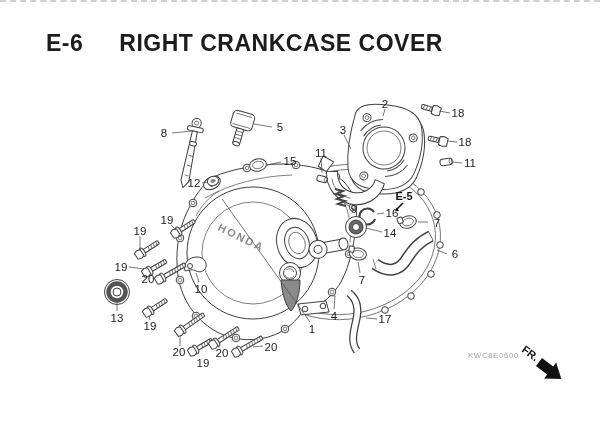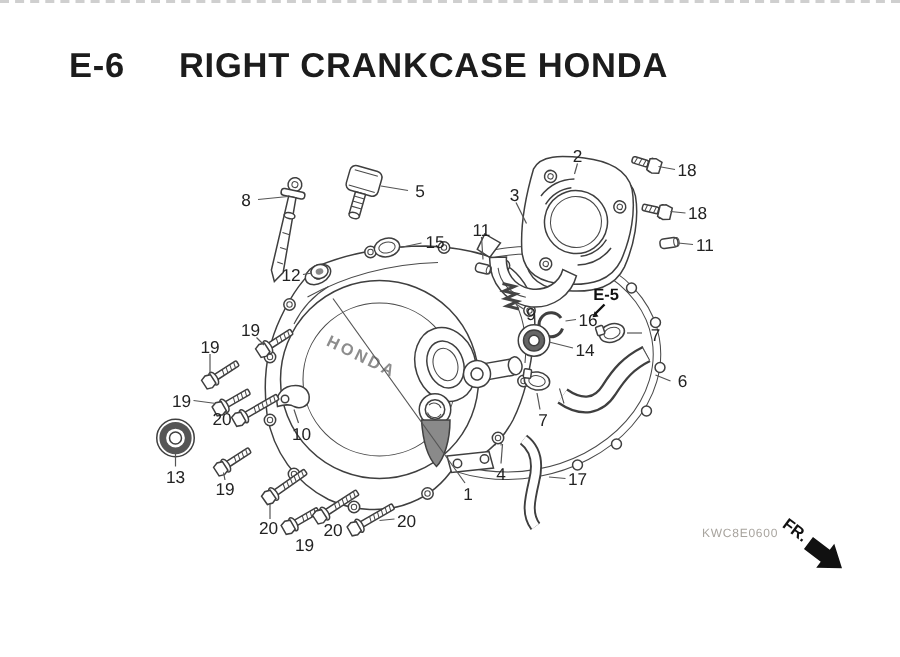--- a/index.html
+++ b/index.html
@@ -23,21 +23,21 @@
   .frText{font-family:"Liberation Sans",sans-serif;font-size:11px;font-weight:bold;fill:#111;}
   .diagCode{position:absolute;left:468px;top:349px;font-size:8px;color:#a8a49e;letter-spacing:.5px;}
 </style>
 </head>
 <body>
 
 <div class="page">
 
   <div class="header">
     <span class="code">E-6</span>
-    <h1>RIGHT CRANKCASE HONDA</h1>
+    <h1>RIGHT CRANKCASE COVER</h1>
   </div>
 
   <svg width="600" height="438" viewBox="0 0 600 438">
     <defs>
       <g id="bolt-short">
         <rect x="3" y="-2" width="19" height="4" rx="1" class="w"></rect>
         <path d="M11,-2 l-1,4 M14,-2 l-1,4 M17,-2 l-1,4 M20,-2 l-1,4" class="thin"></path>
         <ellipse cx="3" cy="0" rx="2.3" ry="4.8" class="w"></ellipse>
         <path d="M-4.5,-3.4 L-1,-4.6 L2.5,-3.4 L2.5,3.4 L-1,4.6 L-4.5,3.4 Z" class="w"></path>
       </g>

